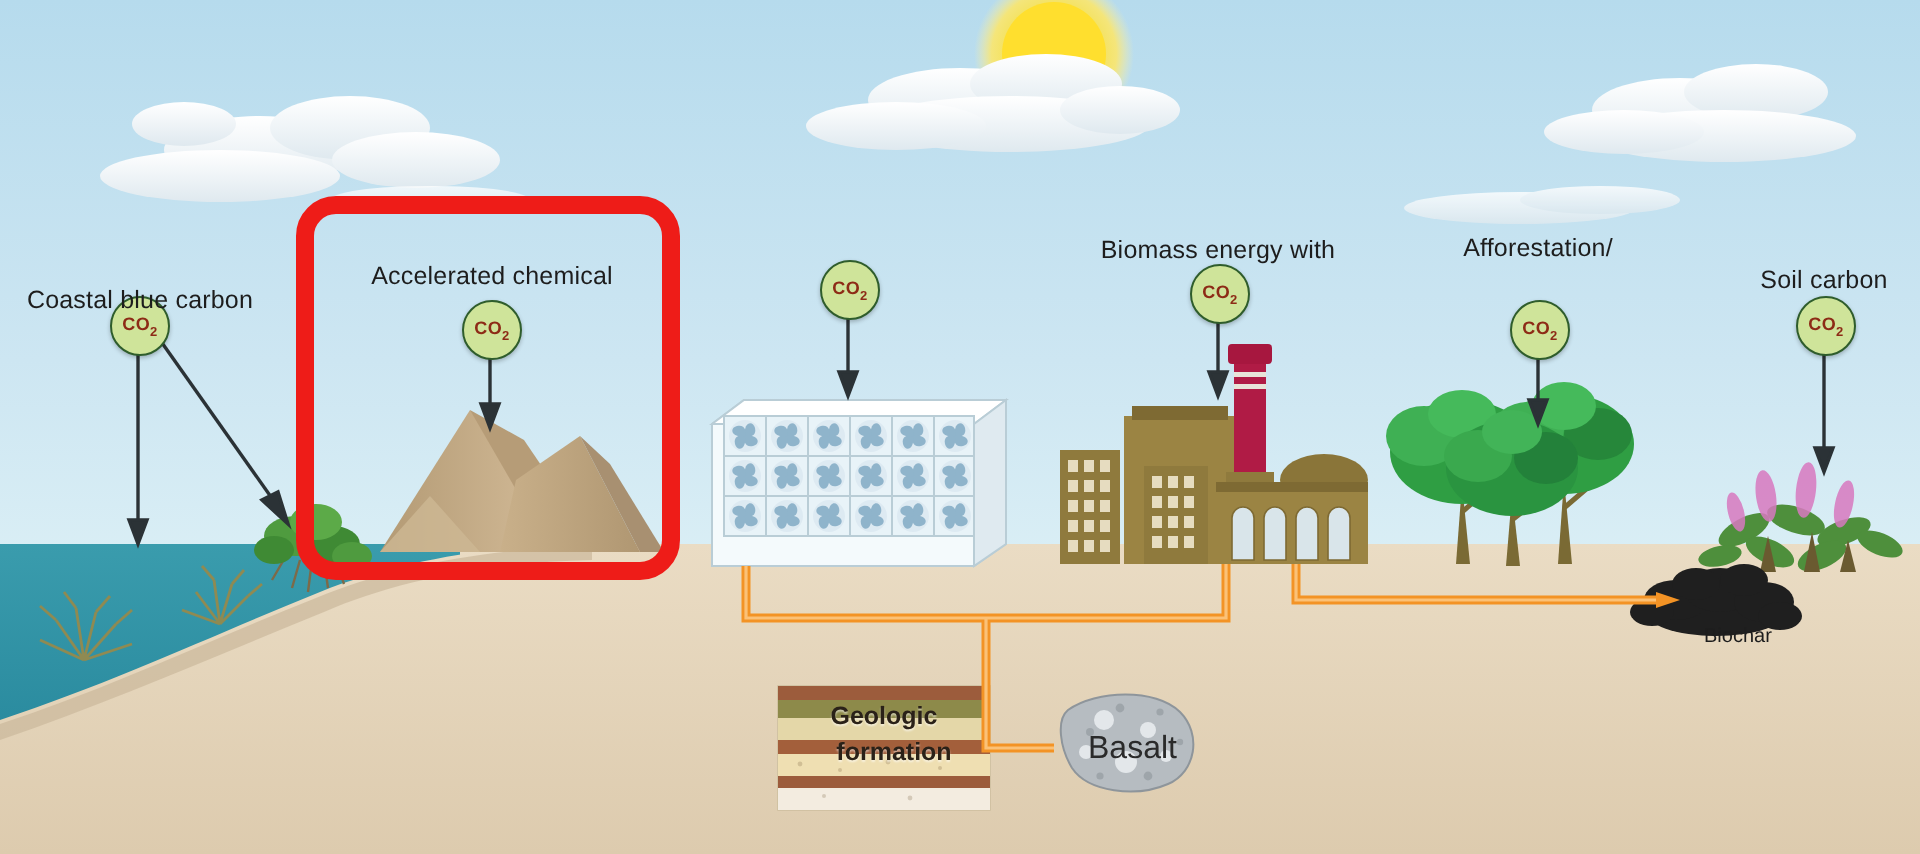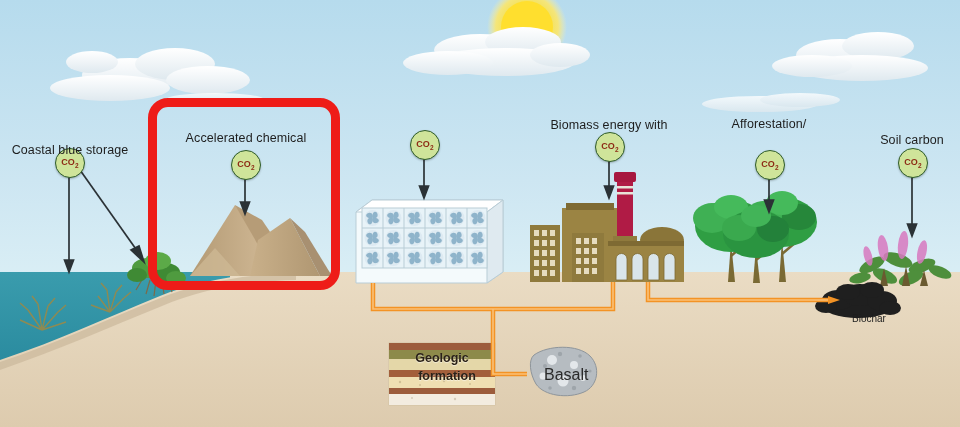--- a/index.html
+++ b/index.html
@@ -504,21 +504,21 @@
   <div class="co2" style="left:595px;top:132px;">
     <span><span>CO</span><sub>2</sub></span>
   </div>
   <div class="co2" style="left:755px;top:150px;">
     <span><span>CO</span><sub>2</sub></span>
   </div>
   <div class="co2" style="left:898px;top:148px;">
     <span><span>CO</span><sub>2</sub></span>
   </div>
 
-  <div class="lbl" style="left:4px;top:143px;width:132px;">Coastal blue storage</div>
+  <div class="lbl" style="left:4px;top:143px;width:132px;">Coastal blue carbon</div>
 
   <div class="lbl" style="left:168px;top:112px;width:156px;margin-top:19px;">Accelerated chemical</div>
 
 
   <div class="lbl" style="left:533px;top:94px;width:152px;margin-top:24px;">Biomass energy with</div>
 
   <div class="lbl" style="left:700px;top:117px;width:138px;">Afforestation/</div>
 
   <div class="lbl" style="left:858px;top:133px;width:108px;">Soil carbon</div>
 

